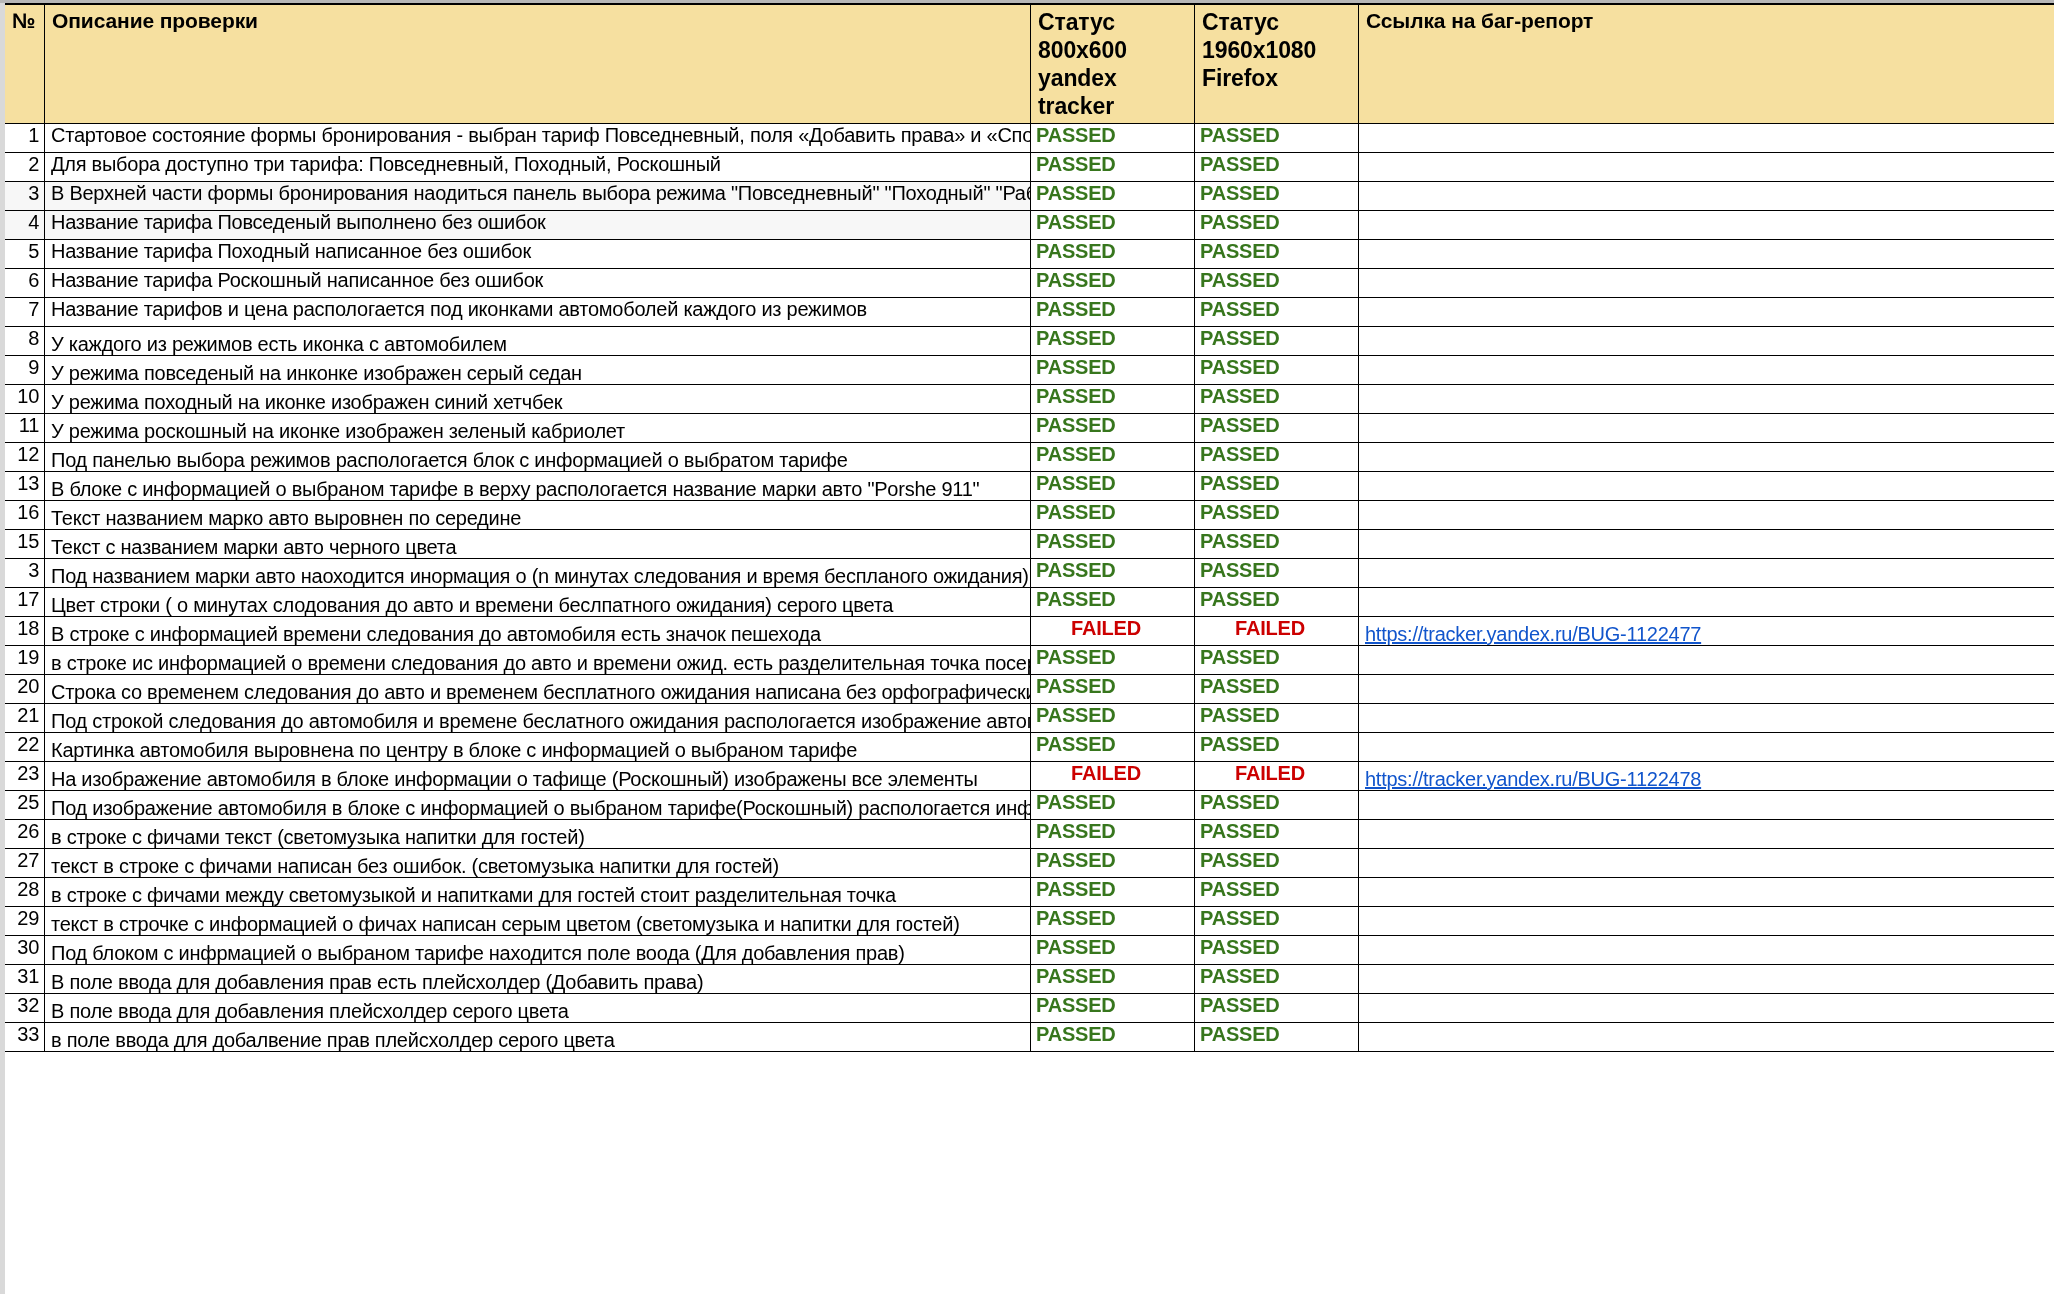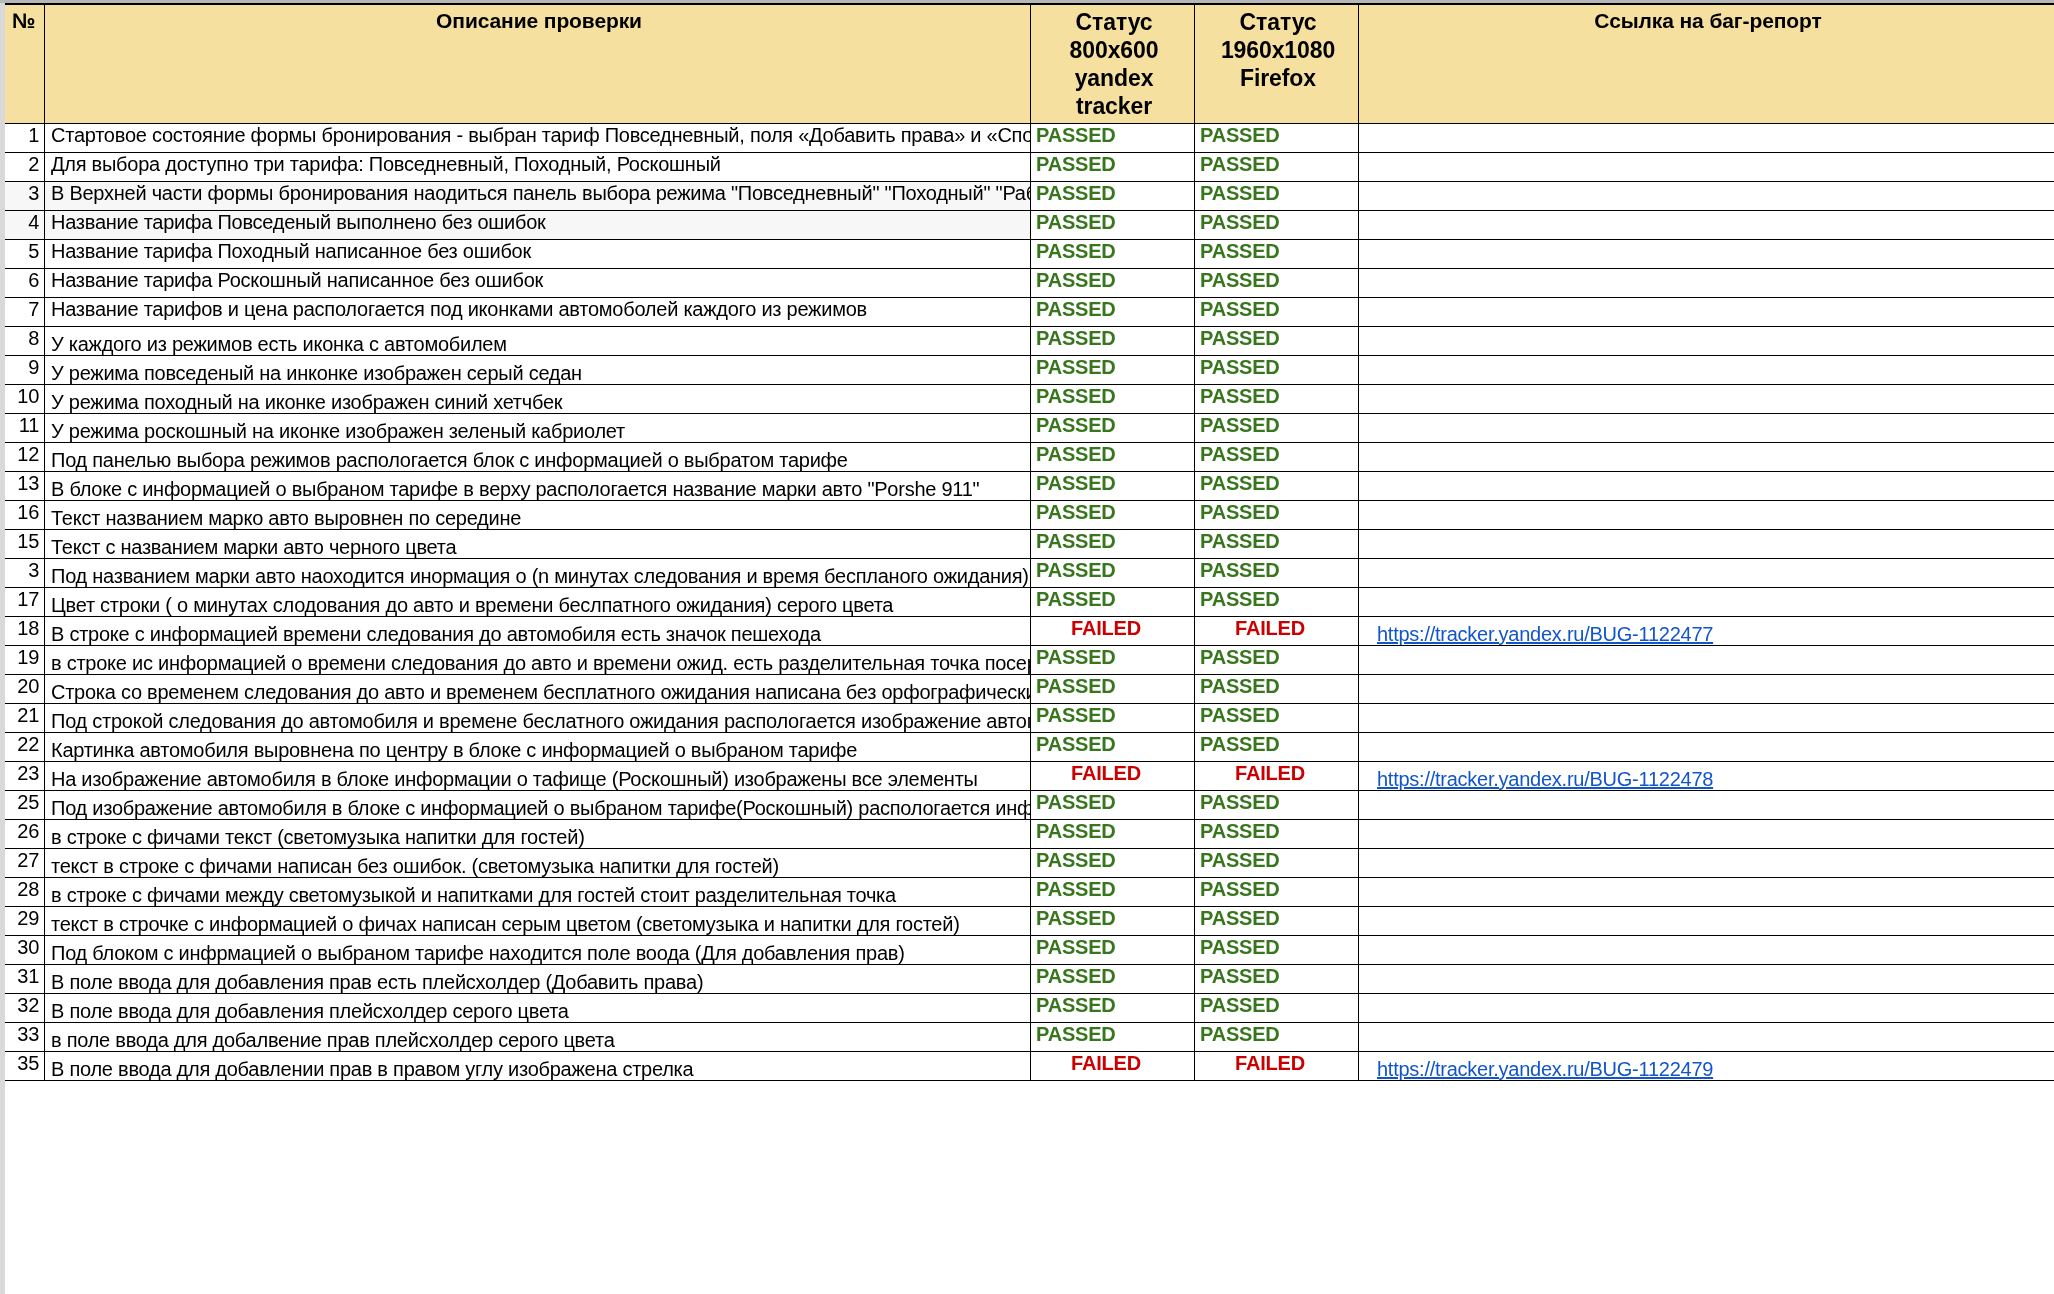--- a/index.html
+++ b/index.html
@@ -38,21 +38,21 @@
   col.c-st1    { width: 164px; }
   col.c-st2    { width: 164px; }
   col.c-link   { width: 696px; }
 
   
   thead th {
     background: #f6e0a0;
     border: 1px solid #000000;
     border-top: 2px solid #000000;
     vertical-align: top;
-    text-align: center;
+    text-align: left;
     font-weight: bold;
     font-size: 21px;
     line-height: 1.22;
     padding: 3px 4px 3px 7px;
     height: 80px;
     box-sizing: border-box;
     letter-spacing: -0.1px;
   }
   thead th.num-head {
     text-align: left;
@@ -103,21 +103,20 @@
 
   td.link {
     vertical-align: bottom;
     padding-left: 6px;
   }
   td.link a {
     color: #1155cc;
     text-decoration: underline;
     font-size: 20px;
     letter-spacing: -0.25px;
-    margin-left: 12px;
   }
   
   #sheet::before {
     content: "";
     position: absolute;
     left: 0; top: 0;
     width: 5px; height: 1294px;
     background: #d9d9d9;
     z-index: 3;
     pointer-events: none;
@@ -371,22 +370,15 @@
           <td class="status passed">PASSED</td>
           <td class="link"></td>
         </tr>
         <tr>
           <td class="num">33</td>
           <td class="desc">в поле ввода для добалвение прав плейсхолдер серого цвета</td>
           <td class="status passed">PASSED</td>
           <td class="status passed">PASSED</td>
           <td class="link"></td>
         </tr>
-        <tr>
-          <td class="num">35</td>
-          <td class="desc">В поле ввода для добавлении прав в правом углу изображена стрелка</td>
-          <td class="status failed">FAILED</td>
-          <td class="status failed">FAILED</td>
-          <td class="link"><a href="#">https://tracker.yandex.ru/BUG-1122479</a></td>
-        </tr>
       </tbody>
   </table>
 </div>
 
 </body></html>

